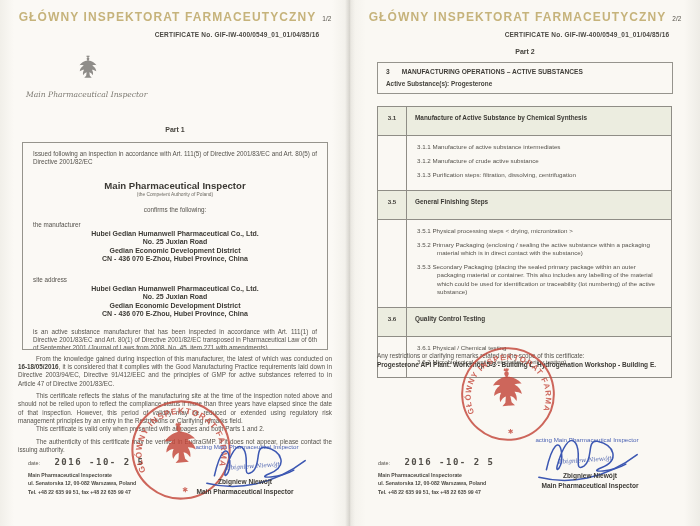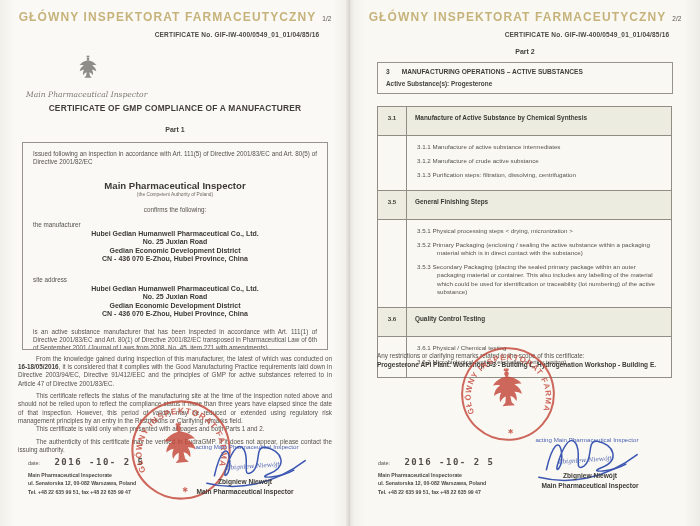--- a/index.html
+++ b/index.html
@@ -123,21 +123,20 @@
 
   <div class="certno">CERTIFICATE No. GIF-IW-400/0549_01_01/04/85/16</div>
 
   <div class="emblem">
     <svg viewBox="0 0 120 120">
         <use href="#eagle" fill="#8f8d89"></use>
       </svg>
   </div>
   <div class="emblem-label">Main Pharmaceutical Inspector</div>
 
-  <div class="doc-title">CERTIFICATE OF GMP COMPLIANCE OF A MANUFACTURER</div>
   <div class="part-label">Part 1</div>
 
   <div class="p1box">
     <div class="issued">Issued following an inspection in accordance with Art. 111(5) of Directive 2001/83/EC and Art. 80(5) of Directive 2001/82/EC</div>
     <div class="authority">Main Pharmaceutical Inspector</div>
     <div class="authority-sub">(the Competent Authority of Poland)</div>
     <div class="confirms">confirms the following:</div>
     <div class="mlabel">the manufacturer</div>
     <div class="addr">
       <div>Hubei Gedian Humanwell Pharmaceutical Co., Ltd.</div>

